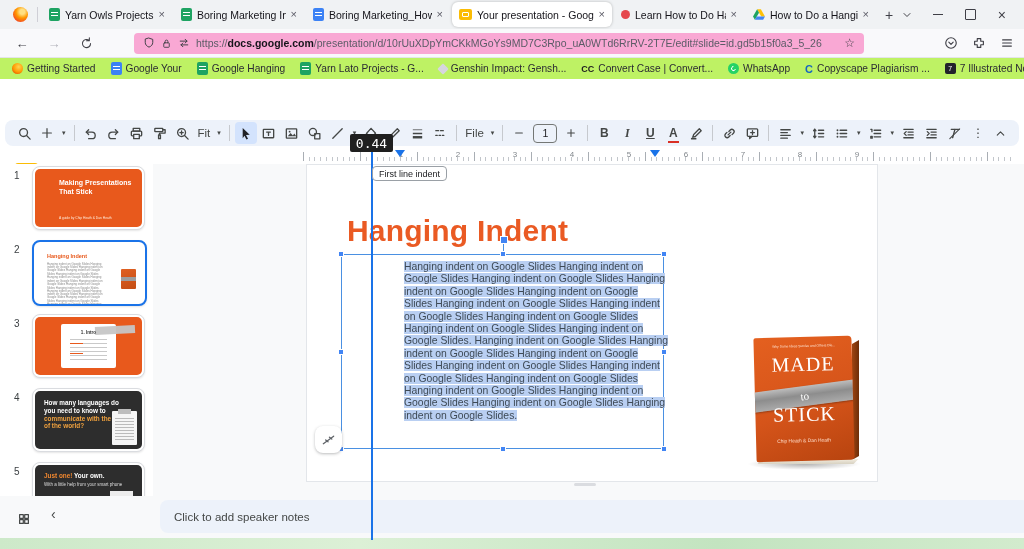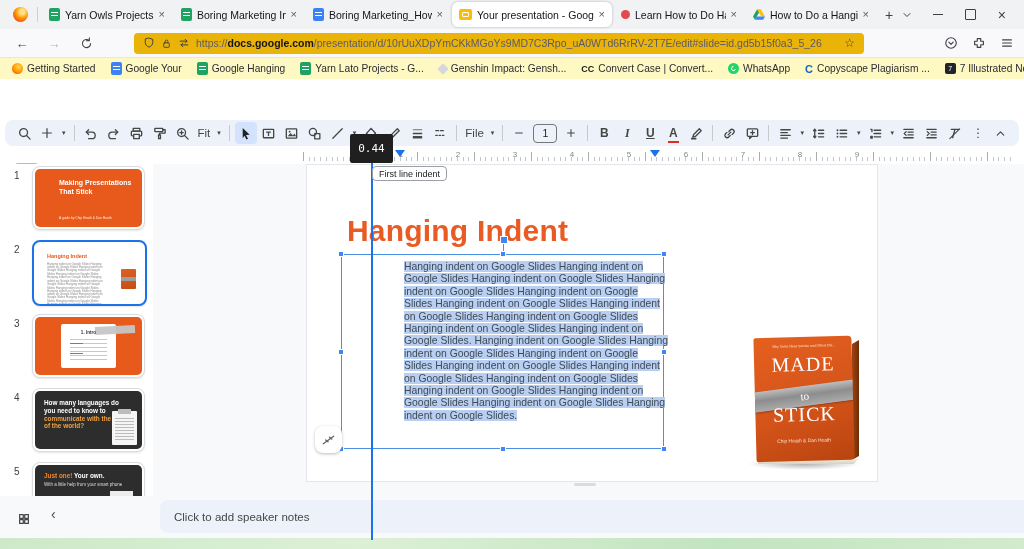--- a/index.html
+++ b/index.html
@@ -35,29 +35,29 @@
   .wmin{width:10px;height:1.4px;background:#3f3f46}
   .wmax{width:9px;height:9px;border:1.2px solid #3f3f46;border-radius:1px}
   .plus,.caretsm{color:#3f3f46;font-size:14px;width:24px;text-align:center}
 
   
   .navbar{position:absolute;left:0;right:0;top:29px;height:28px;background:#f9f9fb;
           border-bottom:1px solid #e4e4e9;display:flex;align-items:center;padding:0 10px;gap:8px}
   .nbi{width:24px;height:22px;border-radius:4px;display:flex;align-items:center;justify-content:center;
        color:#3f3f46;font-size:13px}
   .nbi.dis{color:#b4b4bc}
-  .urlfield{margin-left:28px;width:712px;height:21px;background:#eab308;border-radius:4px;
+  .urlfield{margin-left:28px;width:712px;height:21px;background:#f9a8d4;border-radius:4px;
             display:flex;align-items:center;gap:6px;padding:0 9px;font-size:10.5px;color:#5b5b66}
   .urltxt{white-space:nowrap;overflow:hidden;flex:1}
   .url-domain{color:#15141a;font-weight:bold}
   .urlstar{margin-left:auto;color:#3f3f46;font-size:12px}
   .navright{margin-left:auto;display:flex;align-items:center;gap:14px;color:#3f3f46}
 
   
-  .bmbar{position:absolute;left:0;right:0;top:58px;height:21px;background:#fef9c3;border-bottom:1px solid #e7e7eb;
+  .bmbar{position:absolute;left:0;right:0;top:58px;height:21px;background:#bef264;border-bottom:1px solid #e7e7eb;
          display:flex;align-items:center;gap:15px;padding:0 12px;font-size:10.2px;color:#2b2b33}
   .bm{display:flex;align-items:center;gap:4px;white-space:nowrap}
   .bmi{flex:none;display:flex;align-items:center;justify-content:center}
   .bm-ff{width:11px;height:11px;border-radius:50%;background:radial-gradient(circle at 60% 35%,#ffd54f,#ff9800 55%,#e65100 85%)}
   .bm-genshin{width:8px;height:8px;background:#d6d6de;transform:rotate(45deg);border-radius:1px}
   .bm-glyph{font-weight:bold;font-size:9px;color:#222}
   .bm-wa{width:11px;height:11px;border-radius:50%;background:#25d366;position:relative}
   .bm-wa::after{content:"";position:absolute;inset:3px;border:1.4px solid #fff;border-radius:50%;border-top-color:transparent;transform:rotate(40deg)}
   .bm-copys{font-weight:bold;font-size:11px;color:#1565c0}
   .bm-novel{width:11px;height:11px;background:#23232b;border-radius:2px;color:#fff;font-size:7px;display:flex;align-items:center;justify-content:center}
@@ -108,22 +108,22 @@
   .rnum{position:absolute;bottom:5px;font-size:8px;color:#80868b;transform:translateX(-50%)}
   .vruler{position:absolute;left:153px;top:164px;width:13px;height:332px;background:#fff}
   .vruler::after{content:"";position:absolute;top:4px;bottom:4px;right:2px;width:4px;
           background:repeating-linear-gradient(180deg,#c9cdd2 0 1px,transparent 1px 5.7px)}
   .mk-rect{position:absolute;left:366px;top:147px;width:11px;height:5px;background:#1a73e8;border-radius:1px;z-index:26}
   .mk-tri1{position:absolute;left:395px;top:150px;width:0;height:0;border-left:5px solid transparent;
            border-right:5px solid transparent;border-top:7px solid #1a73e8;z-index:26}
   .mk-tri2{position:absolute;left:650px;top:150px;width:0;height:0;border-left:5px solid transparent;
            border-right:5px solid transparent;border-top:7px solid #1a73e8;z-index:26}
   .vguide{position:absolute;left:371px;top:152px;width:1.5px;height:388px;background:#1a73e8;z-index:25}
-  .tip-val{position:absolute;left:350px;top:134px;width:43px;height:29px;background:#1f1f1f;color:#fff;
-           font-family:"DejaVu Sans Mono",monospace;font-size:11px;border-radius:2px;display:flex;
+  .tip-val{position:absolute;left:350px;top:134px;width:43px;height:18px;background:#1f1f1f;color:#fff;
+           font-family:"DejaVu Sans Mono",monospace;font-size:13px;border-radius:2px;display:flex;
            align-items:center;justify-content:center;z-index:40}
   .tip-label{position:absolute;left:372px;top:166px;background:#fff;border:1px solid #9aa0a6;border-radius:4px;
            padding:1.5px 6px;font-size:9px;color:#202124;z-index:40;white-space:nowrap}
 
   
   .work{position:absolute;left:0;right:0;top:164px;height:332px;background:#f8f9fa}
   .film{position:absolute;left:0;top:164px;width:153px;height:332px;background:#fff;overflow:hidden}
   .snum{position:absolute;left:14px;font-size:10px;color:#3c4043}
   .thumb{position:absolute;left:32px;width:111px;height:62px;border-radius:8px;background:#fff;
          border:1px solid #dadce0;box-shadow:0 1px 2px rgba(0,0,0,.1);overflow:hidden}

